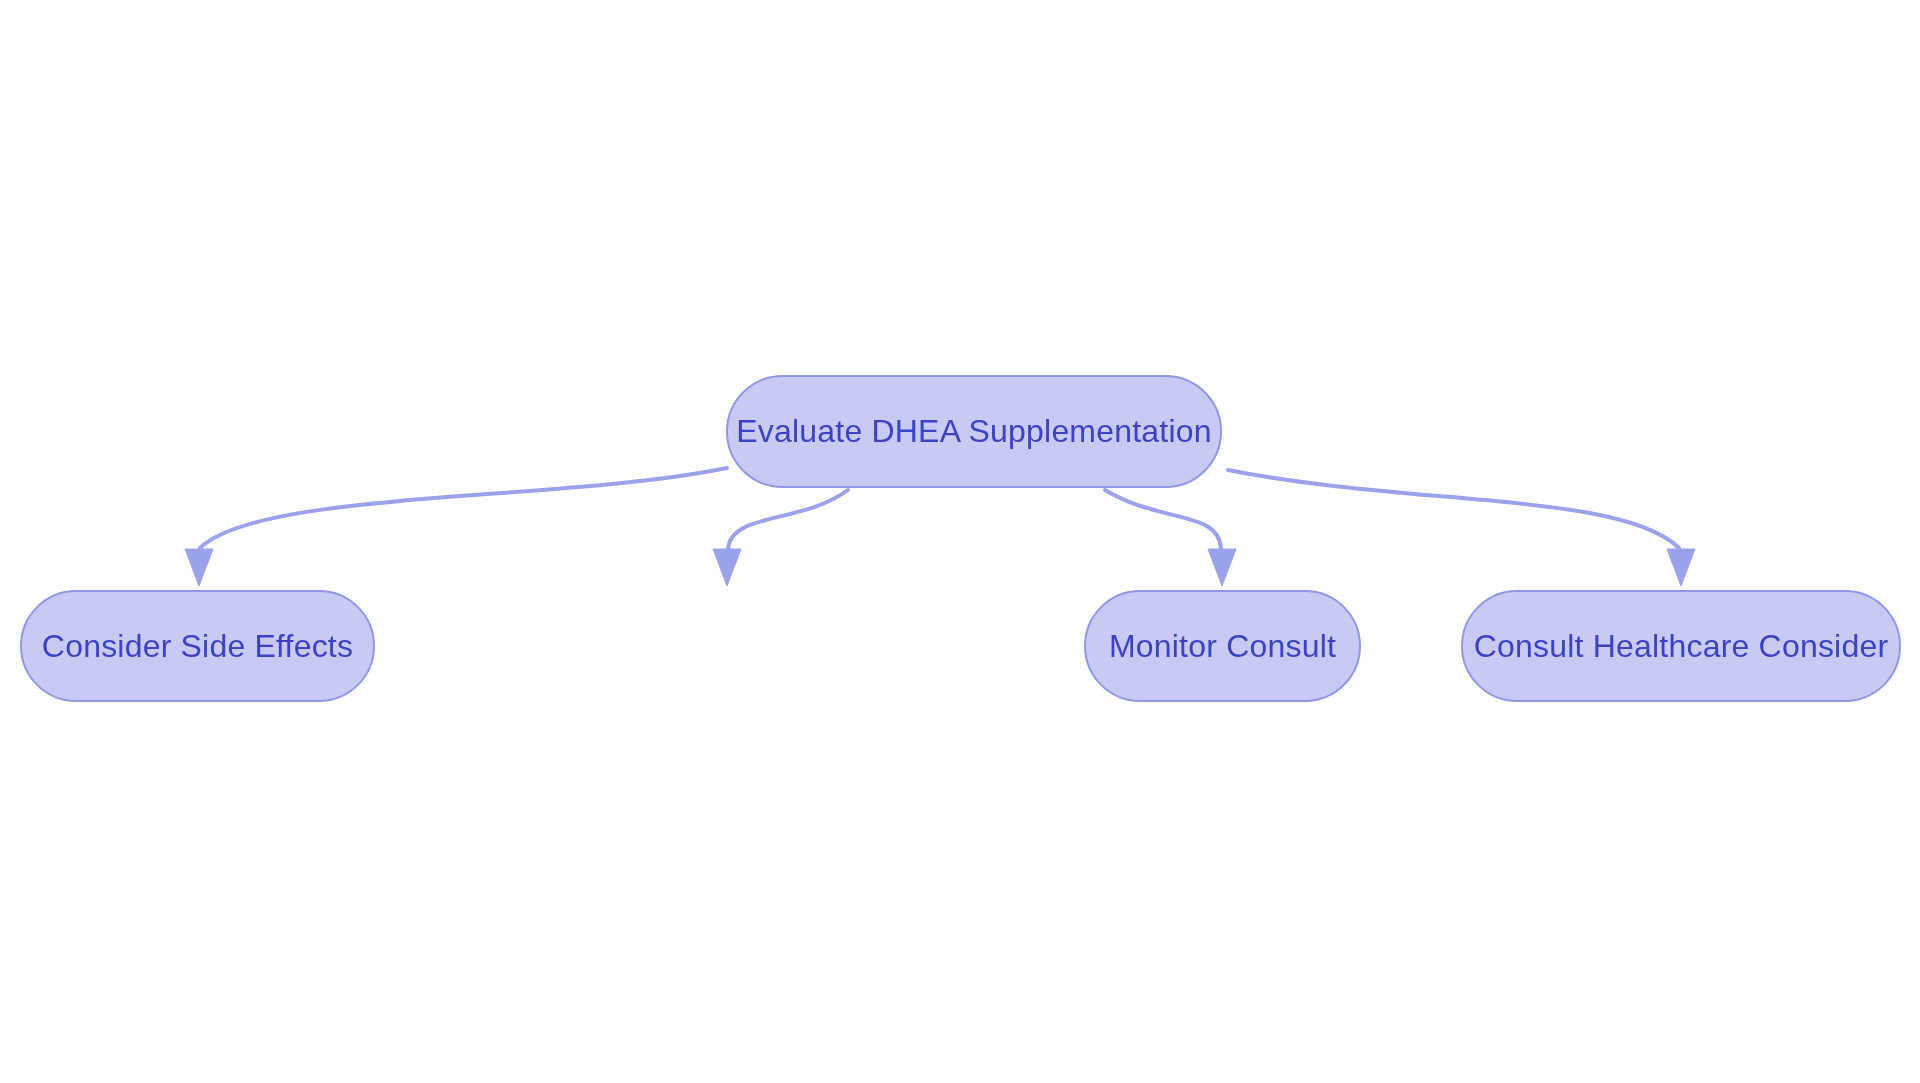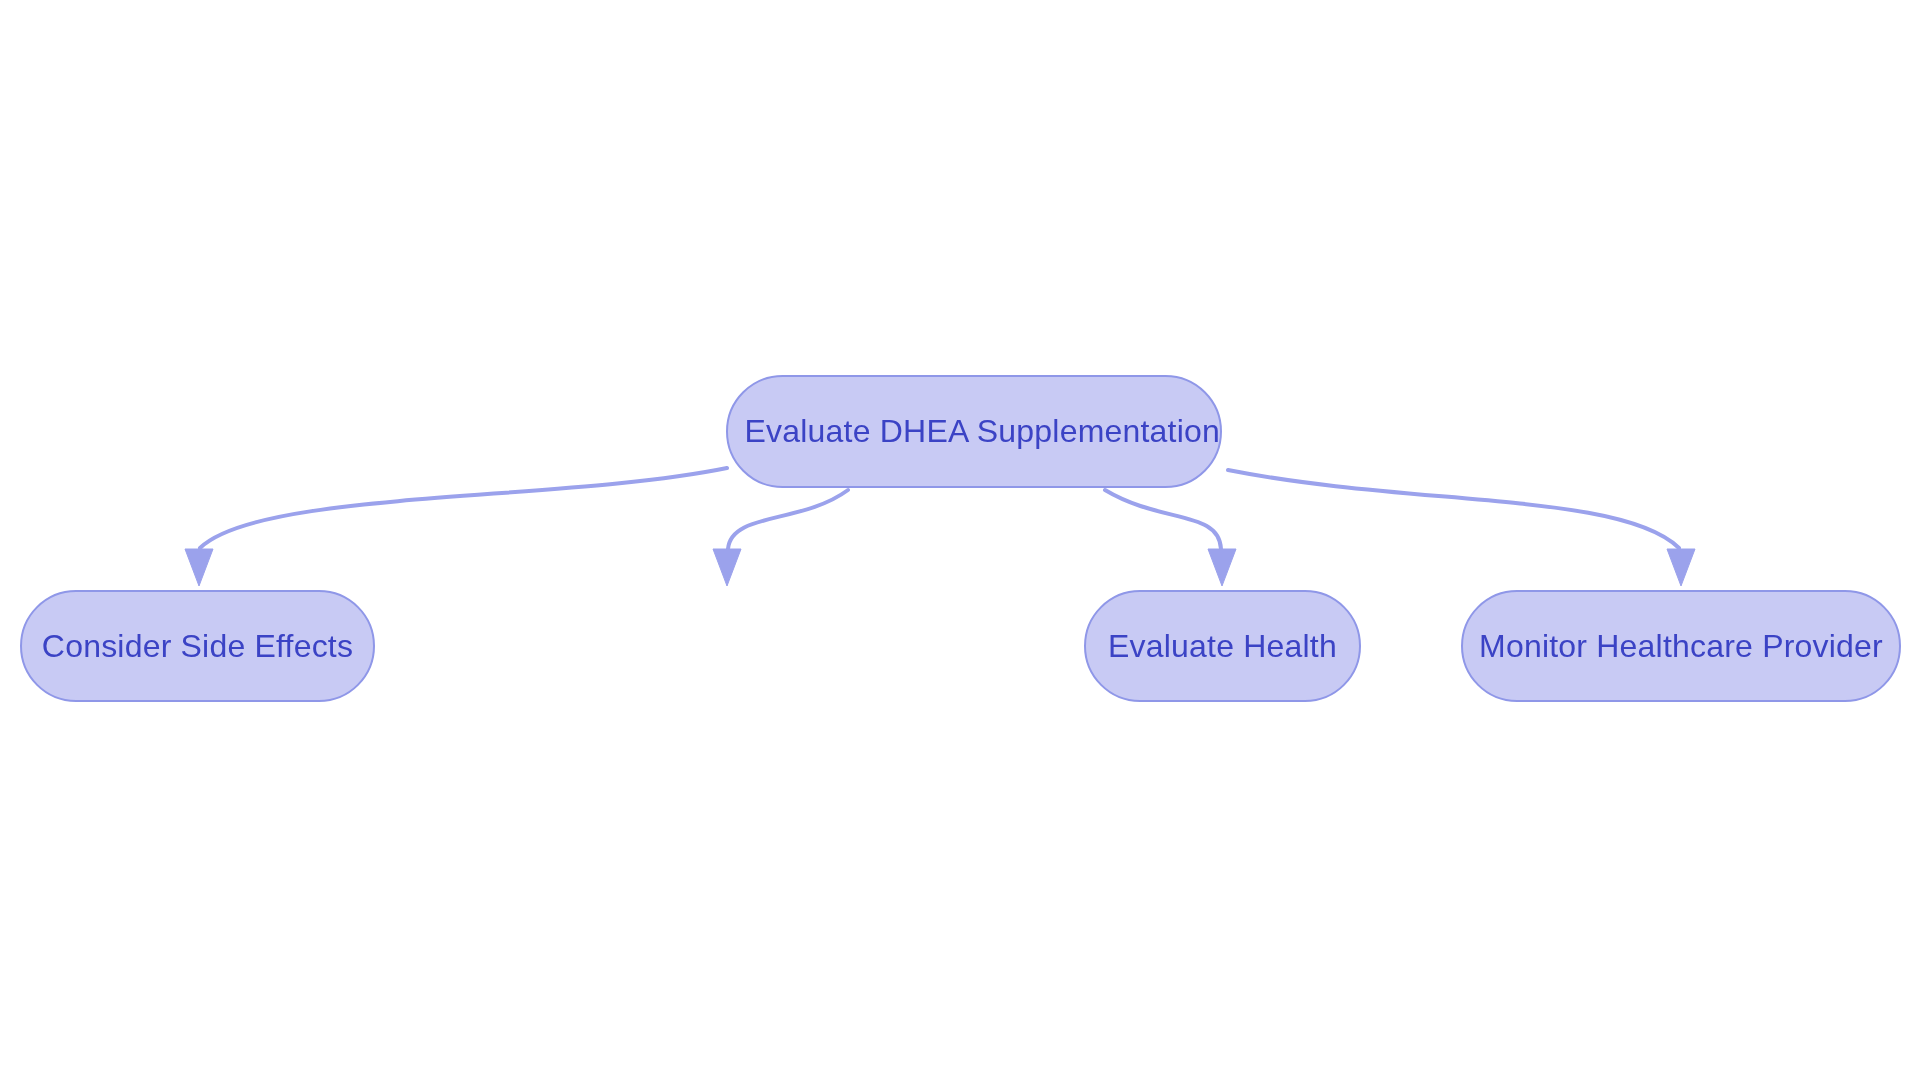--- a/index.html
+++ b/index.html
@@ -65,30 +65,30 @@
     <path d="M 848 490 C 802 524, 731 512, 728 549"></path>
     <polygon points="713,549 741,549 727,586"></polygon>
 
     <path d="M 1105 490 C 1162 524, 1219 510, 1221 549"></path>
     <polygon points="1208,549 1236,549 1222,586"></polygon>
 
     <path d="M 1228 470 C 1410 506, 1622 492, 1679 548"></path>
     <polygon points="1667,549 1695,549 1681,586"></polygon>
   </svg>
 
-  <div class="node root" style="left:726px;width:496px;justify-content:flex-end;">
+  <div class="node root" style="left:726px;width:496px;">
     <span>Evaluate DHEA Supplementation</span>
   </div>
 
   <div class="node" style="left:20px;width:355px;">
     <span>Consider Side Effects</span>
   </div>
 
 
   <div class="node" style="left:1084px;width:277px;">
-    <span>Evaluate Health</span>
+    <span>Monitor Consult</span>
   </div>
 
   <div class="node" style="left:1461px;width:440px;">
-    <span>Monitor Healthcare Provider</span>
+    <span>Consult Healthcare Consider</span>
   </div>
 
 </div>
 
 </body></html>

